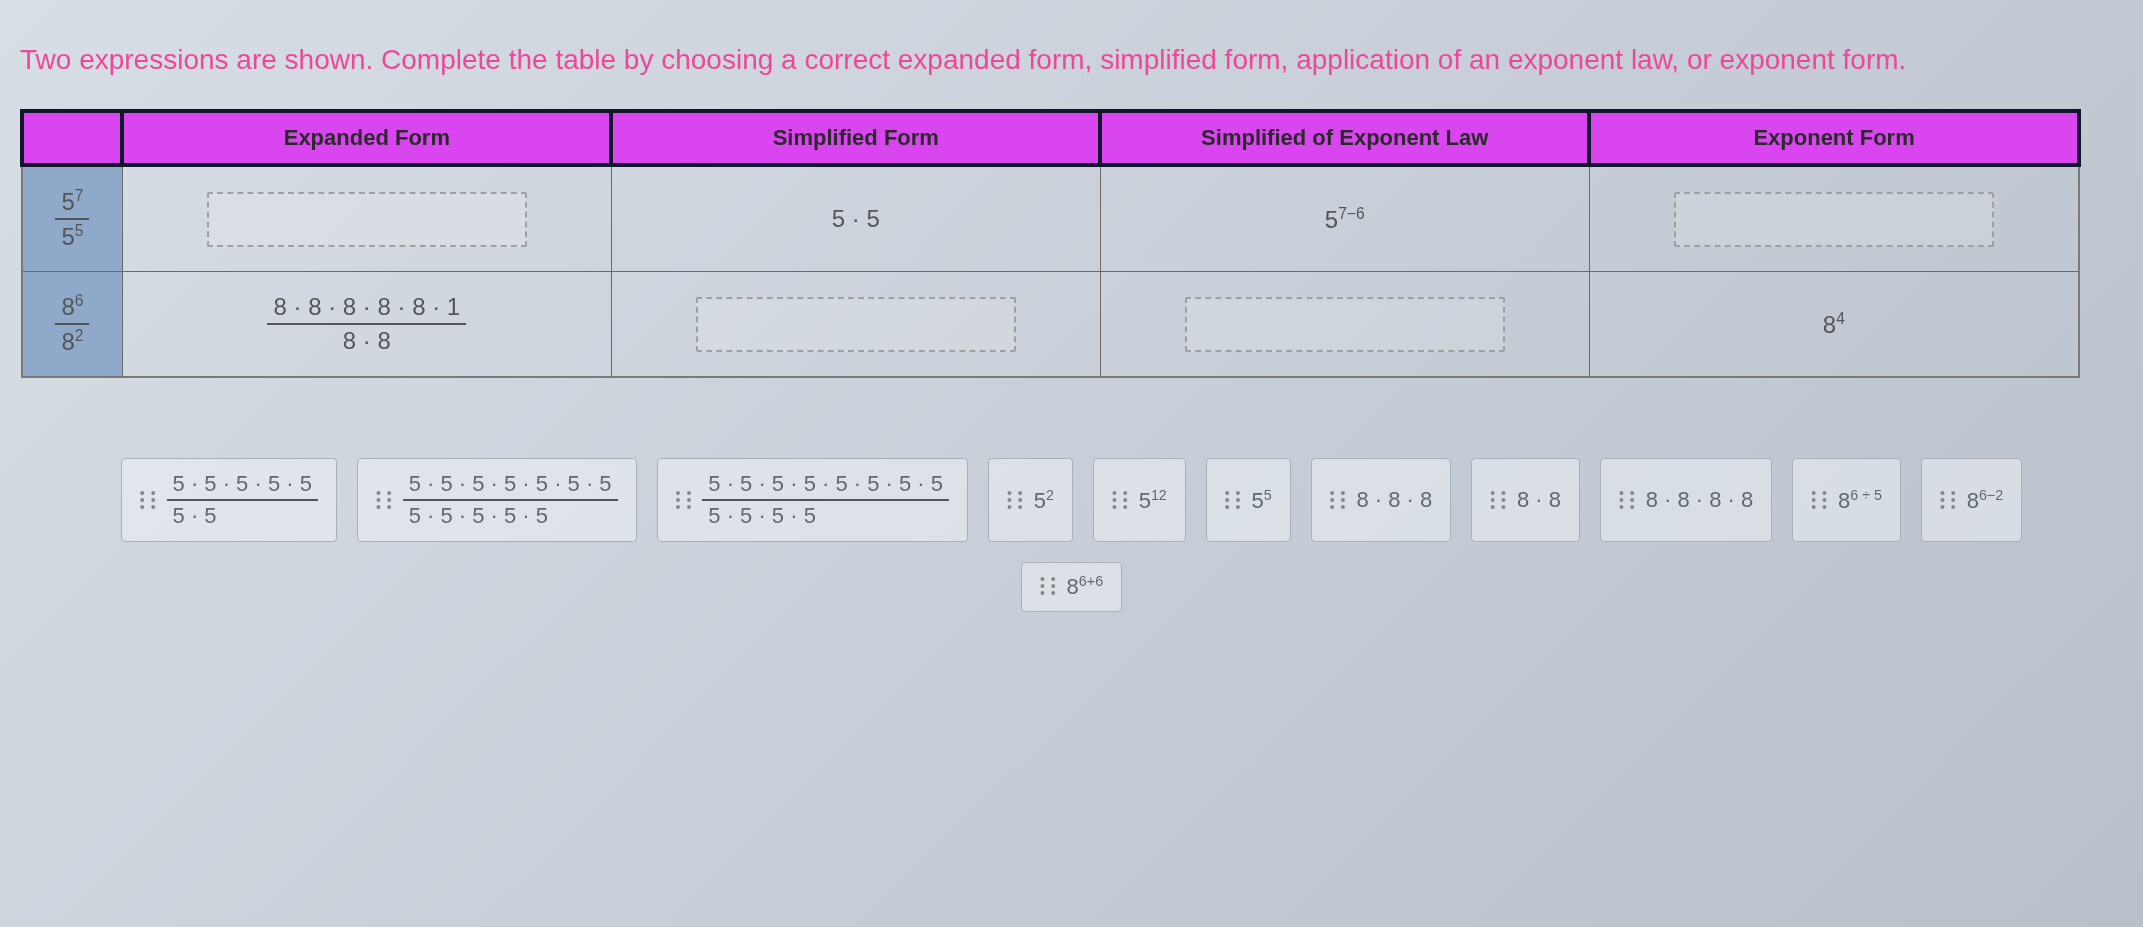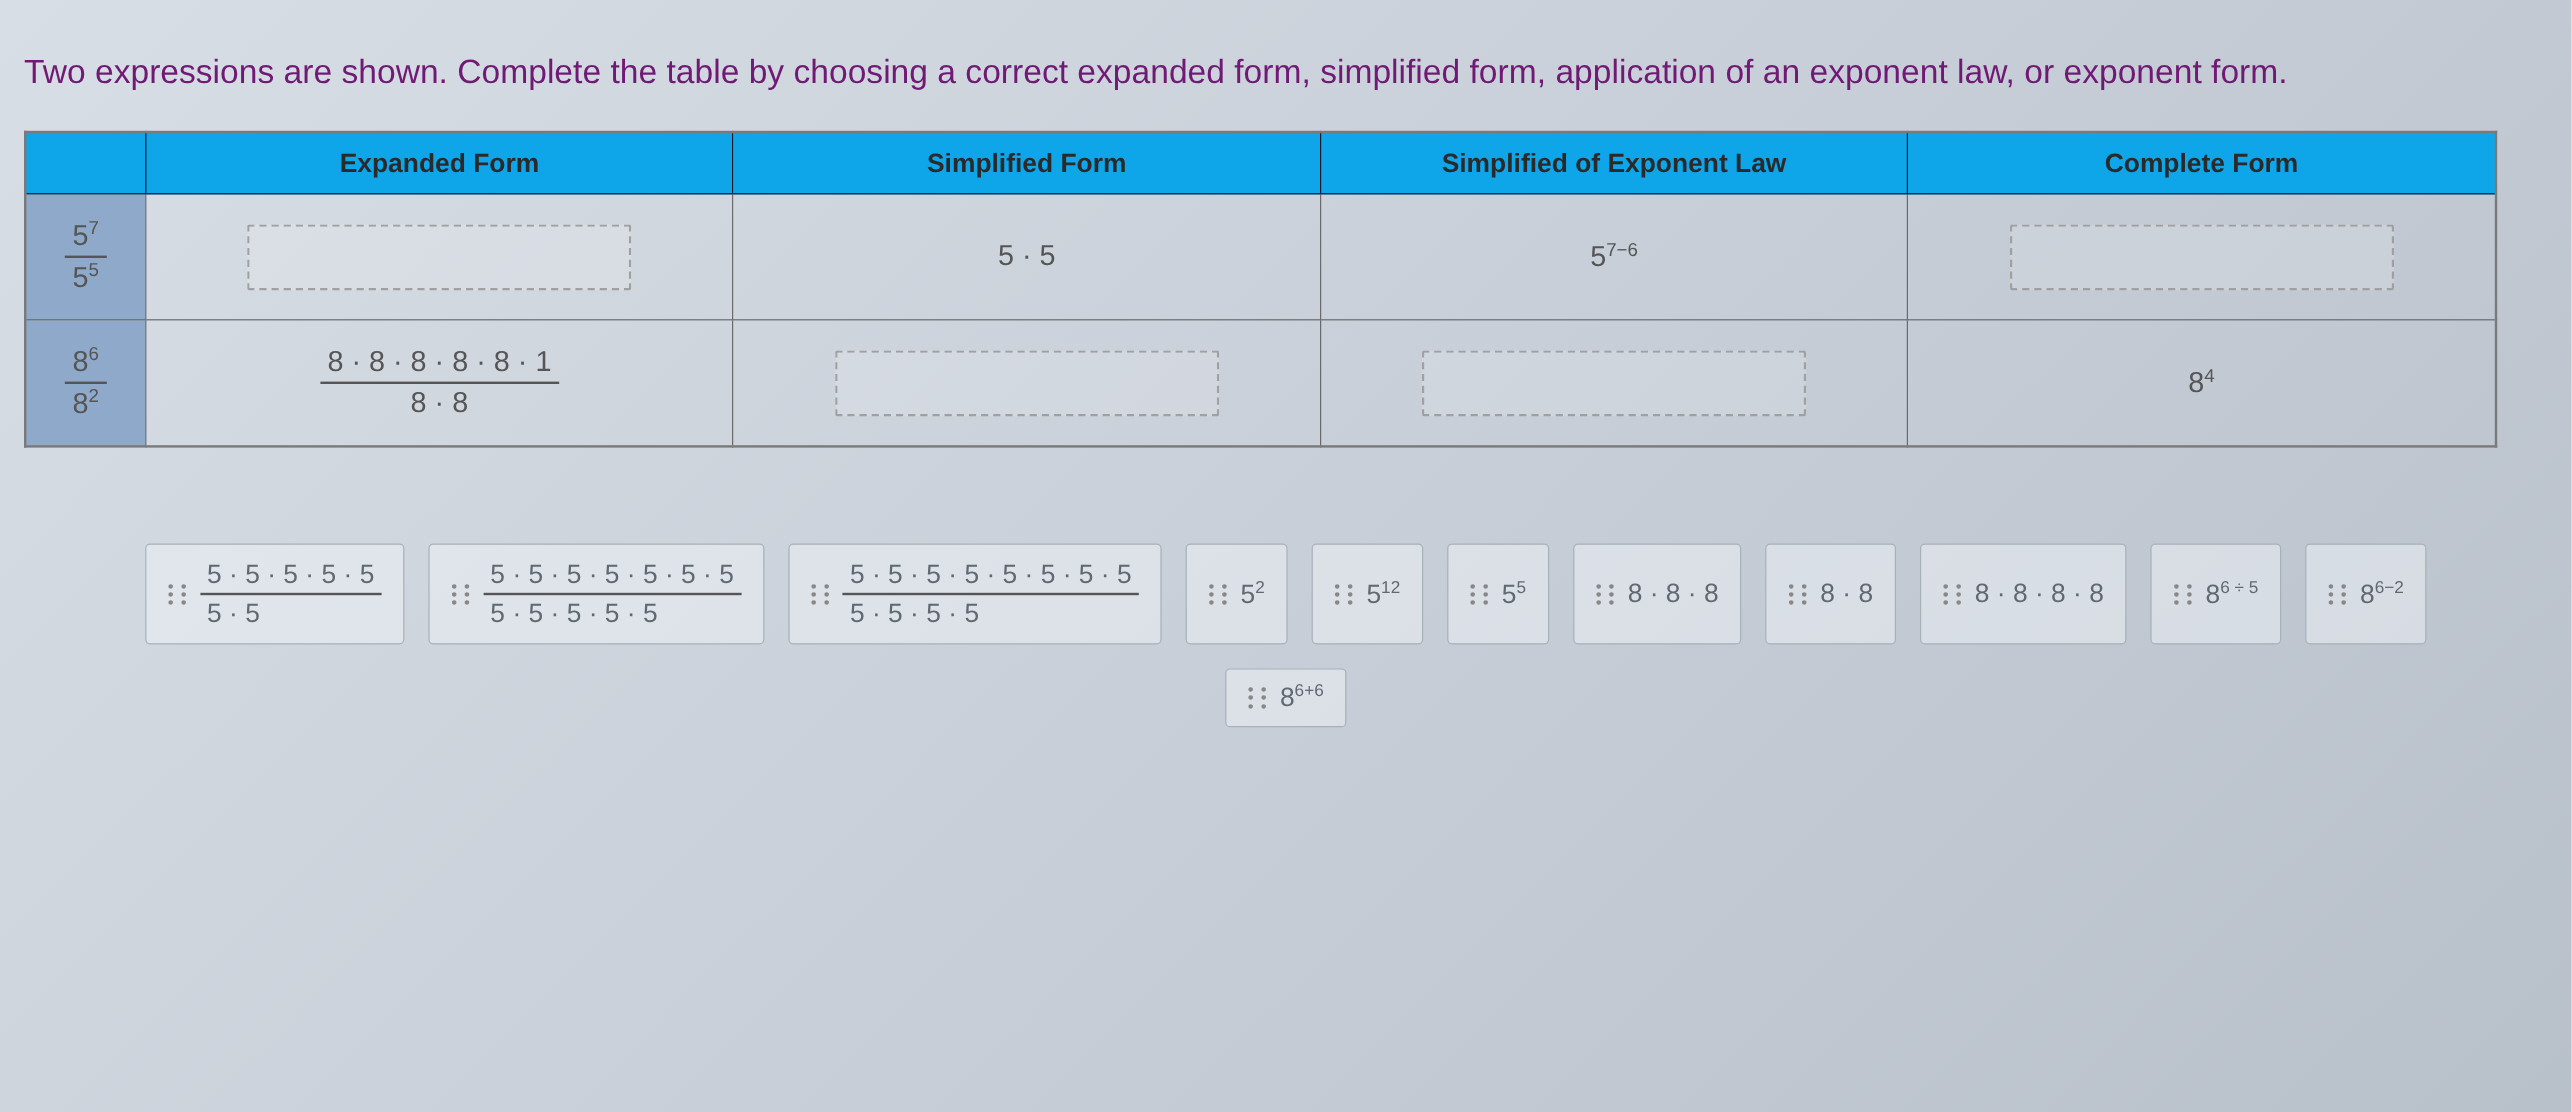--- a/index.html
+++ b/index.html
@@ -6,38 +6,38 @@
   body {
     font-family: Arial, sans-serif;
     background: linear-gradient(135deg, #d8dee5 0%, #c8cfd8 50%, #b8c0ca 100%);
     padding: 40px 20px;
     min-height: 927px;
     width: 2143px;
     color: #333;
   }
   .instruction {
     font-size: 28px;
-    color: #701a75;
+    color: #ec4899;
     margin-bottom: 30px;
     line-height: 1.4;
     max-width: 2100px;
   }
   table.main {
     border-collapse: collapse;
     width: 98%;
     margin-bottom: 80px;
     border: 2px solid #7a7a7a;
   }
   table.main th {
-    background: #0ea5e9;
+    background: #d946ef;
     color: #2a2a2a;
     font-weight: bold;
     font-size: 22px;
     padding: 12px 8px;
-    border: 1px solid #0f172a;
+    border: 4px solid #0f172a;
     text-align: center;
   }
   table.main td {
     border: 1px solid #6a6a6a;
     padding: 18px 10px;
     text-align: center;
     vertical-align: middle;
     font-size: 24px;
     color: #555;
     height: 100px;
@@ -93,21 +93,21 @@
 
 <div class="instruction">Two expressions are shown. Complete the table by choosing a correct expanded form, simplified form, application of an exponent law, or exponent form.</div>
 
 <table class="main">
   <thead>
     <tr>
       <th class="cornercell">&nbsp;</th>
       <th>Expanded Form</th>
       <th>Simplified Form</th>
       <th>Simplified of Exponent Law</th>
-      <th>Complete Form</th>
+      <th>Exponent Form</th>
     </tr>
   </thead>
   <tbody>
     <tr>
       <td class="rowhead">
         <span class="frac">
           <span class="num"><span>5</span><sup>7</sup></span>
           <span class="den"><span>5</span><sup>5</sup></span>
         </span>
       </td>

